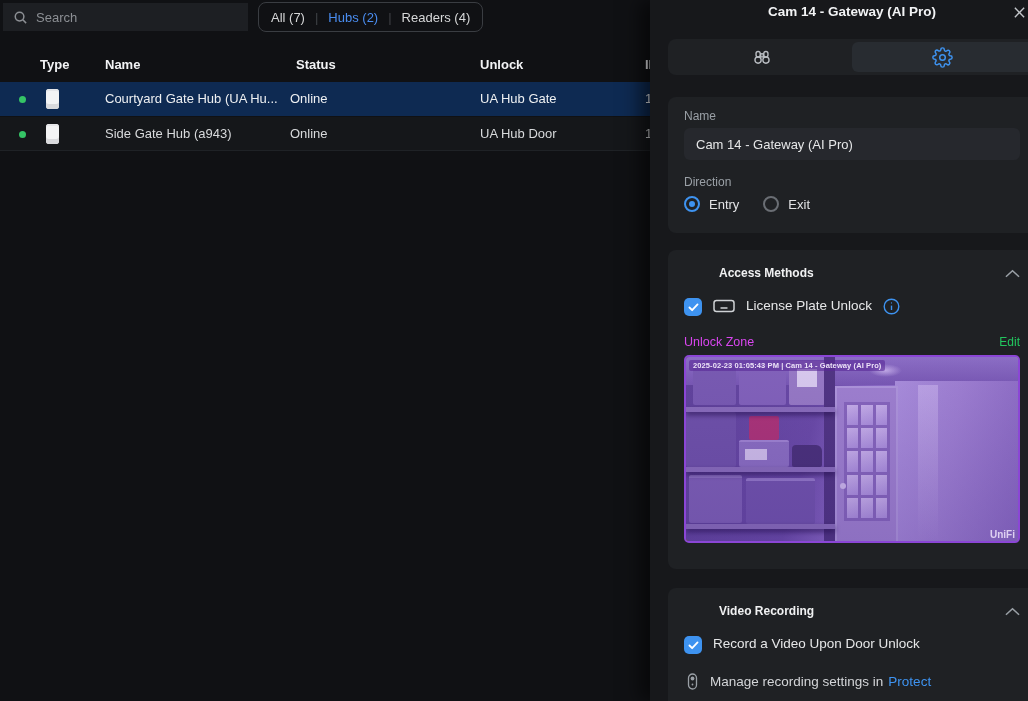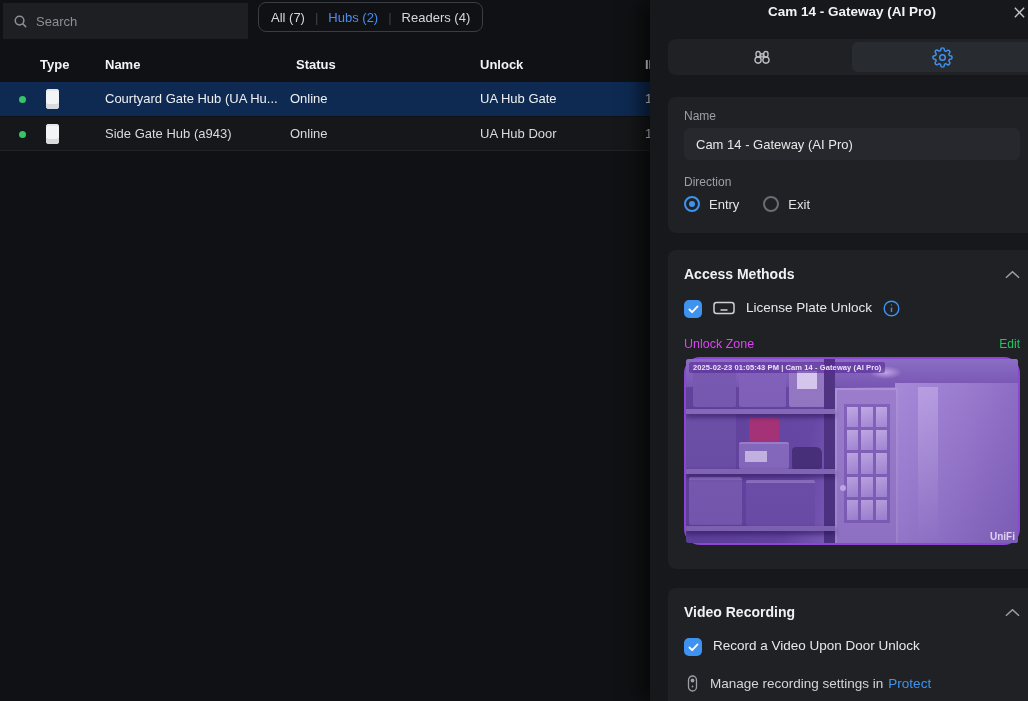--- a/index.html
+++ b/index.html
@@ -7,21 +7,21 @@
   body {
     position:relative;
     background:#101114;
     font-family:"Liberation Sans","DejaVu Sans",sans-serif;
     color:#d8dadc;
     -webkit-font-smoothing:antialiased;
   }
 
   
   .search-box {
-    position:absolute; left:3px; top:3px; width:245px; height:36px;
+    position:absolute; left:3px; top:3px; width:245px; height:28px;
     background:#1d1f23; border-radius:0;
     display:flex; align-items:center; padding:0 10px; gap:8px;
   }
   .search-box input {
     flex:1; background:transparent; border:none; outline:none;
     color:#d8dadc; font-size:13px; font-family:inherit;
   }
   .search-box input::placeholder { color:#8c8f94; }
 
   .filter-group {
@@ -91,36 +91,36 @@
   .radio-opt { display:flex; align-items:center; gap:9px; font-size:13px;
     color:#e2e3e5; cursor:pointer; }
   .radio { width:16px; height:16px; border-radius:50%; border:2px solid #6a6e74;
     position:relative; }
   .radio.selected { border-color:#3e93f0; }
   .radio.selected::after { content:""; position:absolute; left:3px; top:3px;
     width:6px; height:6px; border-radius:50%; background:#3e93f0; }
 
   .card-access { top:250px; height:319px; padding:16px; }
   .section-head { display:flex; align-items:center; justify-content:space-between; }
-  .section-title { font-size:14px; font-weight:700; color:#f0f1f2; }
+  .section-title { font-size:12px; font-weight:700; color:#f0f1f2;margin-left:35px; }
   .chevron { cursor:pointer; display:flex; }
 
   .check-row { display:flex; align-items:flex-start; gap:11px; margin-top:18px; }
   .checkbox { width:18px; height:18px; border-radius:5px; background:#3e93f0;
     display:flex; align-items:center; justify-content:center; cursor:pointer; flex:none; }
   .check-label { font-size:13.5px; color:#e6e7e8; }
 
   .zone-row { margin-top:19px; display:flex; align-items:center;
     justify-content:space-between; width:336px; }
   .zone-label { font-size:12.5px; color:#d946ef; }
   .edit-link { font-size:12px; color:#22c55e; cursor:pointer; }
 
   
   .preview { position:relative; margin-top:6px; width:336px; height:188px;
-    border:2px solid #8b46d6; border-radius:16px; background:#a16207; }
+    border:2px solid #8b46d6; border-radius:5px; background:#a16207; }
   .scene { position:absolute; inset:0; border-radius:3px; overflow:hidden;
     background:linear-gradient(105deg,#5e4494 0%,#6a4da2 38%,#8e6fc4 52%,#a88ed8 72%,#9c80cc 100%); }
   .ceiling { position:absolute; top:0; left:0; right:0; height:15%;
     background:linear-gradient(#9076c4,#7a5cb0); }
   .ceiling-light { position:absolute; top:4%; left:55%; width:10%; height:7%;
     background:radial-gradient(ellipse,#cdb9ea 0%,rgba(180,150,220,0) 70%); border-radius:50%; }
   .wall-right { position:absolute; top:13%; left:63%; right:0; bottom:0;
     background:linear-gradient(100deg,#b29ade 0%,#a589d2 45%,#8d6fc0 100%); }
   .wall-streak { position:absolute; top:15%; left:70%; width:6%; bottom:0;
     background:linear-gradient(rgba(230,215,250,.45),rgba(230,215,250,0)); }

